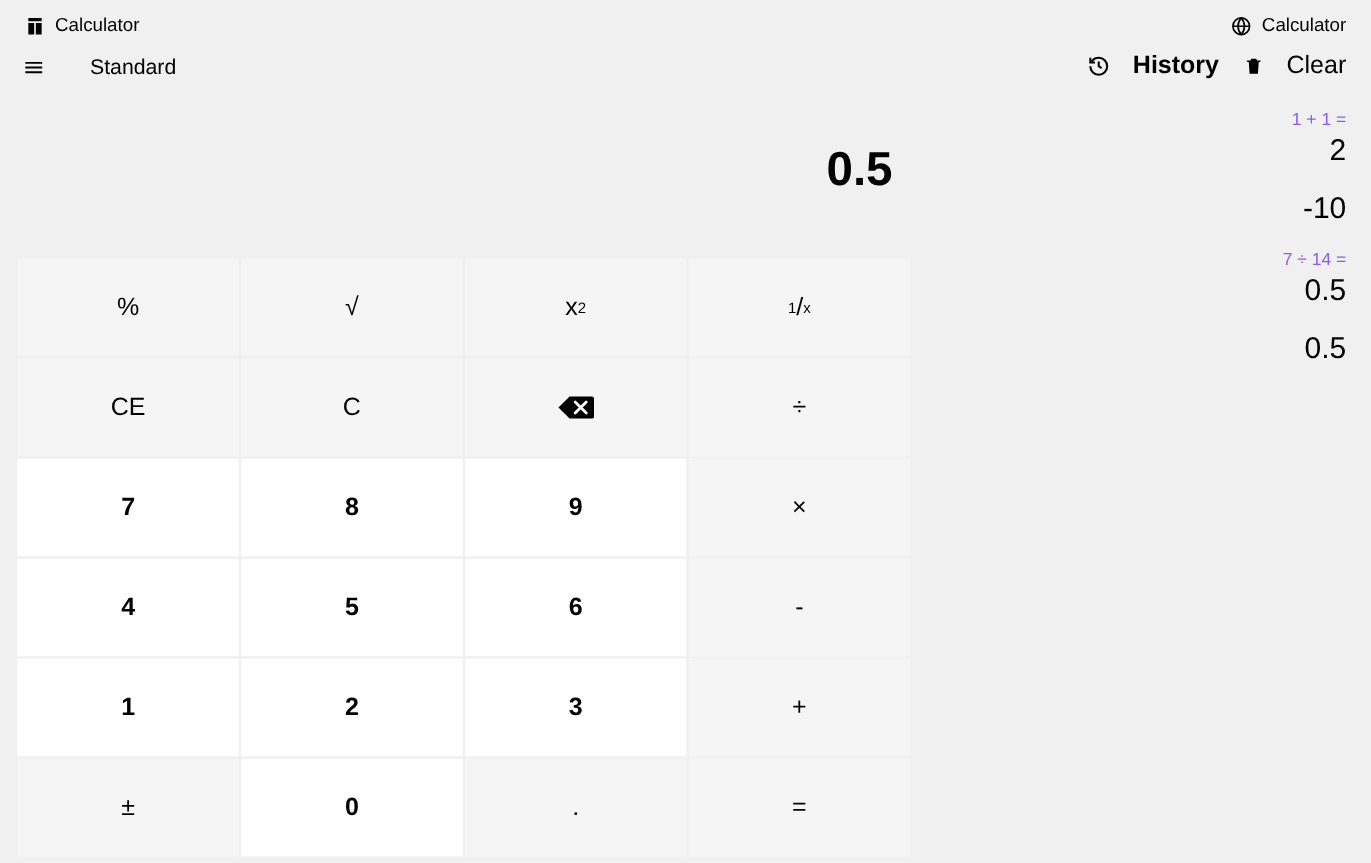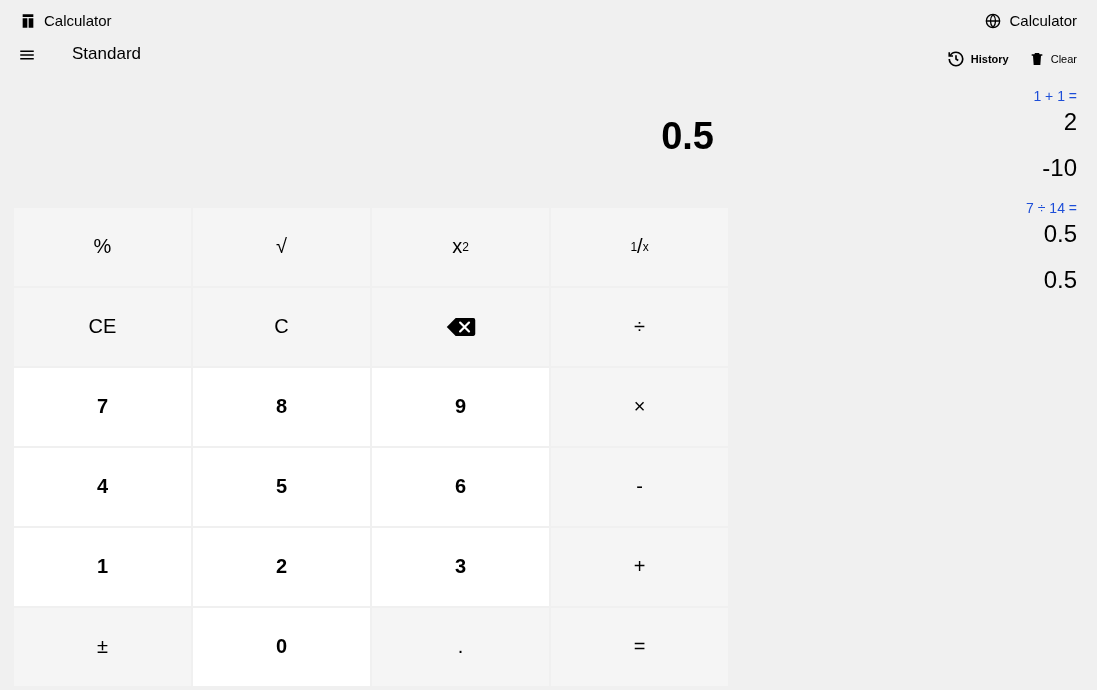--- a/index.html
+++ b/index.html
@@ -25,21 +25,21 @@
       align-items: center;
       gap: 8px;
       cursor: pointer;
     }
     .header-left span, .header-right span {
       font-size: 15px;
     }
     .subheader {
       display: flex;
       justify-content: space-between;
-      align-items: flex-end;
+      align-items: flex-start;
       padding: 6px 20px 10px 14px;
     }
     .subheader-left {
       display: flex;
       align-items: center;
       gap: 32px;
     }
     .hamburger {
       cursor: pointer;
       padding: 4px;
@@ -48,23 +48,23 @@
       font-size: 17px;
     }
     .subheader-right {
       display: flex;
       align-items: center;
       gap: 20px;
     }
     .history-toggle, .clear-btn {
       display: flex;
       align-items: center;
-      gap: 6px;
-      cursor: pointer;
-      font-size: 11px;
+      gap: 18px;
+      cursor: pointer;
+      font-size: 20px;
     }
     .history-toggle {
       font-weight: bold;
     }
     .main {
       display: flex;
       align-items: flex-start;
     }
     .calc-area {
       width: 728px;
@@ -110,21 +110,21 @@
       flex: 1;
       padding: 10px 20px 0 0;
       text-align: right;
     }
     .history-item {
       margin-bottom: 18px;
       cursor: pointer;
     }
     .history-expr {
       font-size: 14px;
-      color: #1d4ed8;
+      color: #8b5cf6;
       margin-bottom: 4px;
     }
     .history-result {
       font-size: 24px;
       color: #000;
     }
     .icon {
       display: inline-flex;
       vertical-align: middle;
     }

